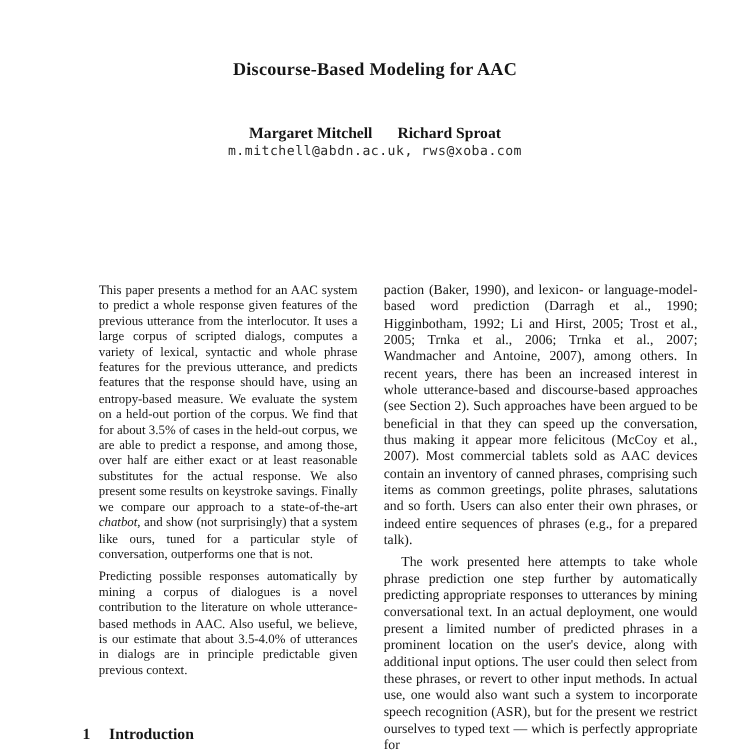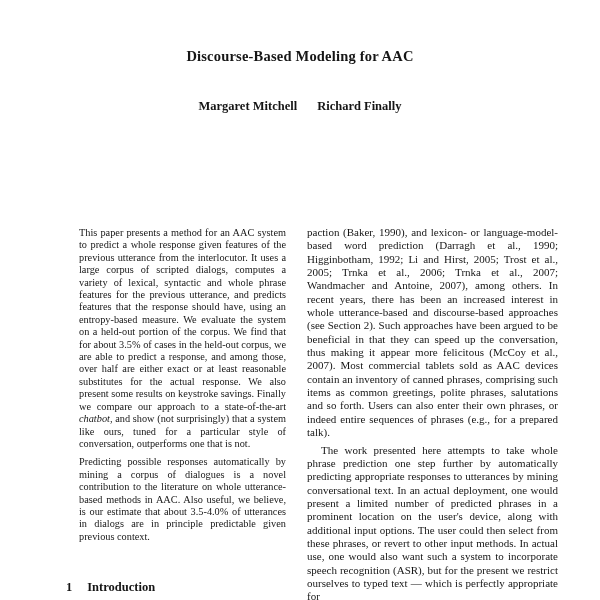--- a/index.html
+++ b/index.html
@@ -94,22 +94,23 @@
 </style>
 </head>
 <body>
 
 <div class="page">
 
   <header class="paper-header">
     <h1 class="paper-title">Discourse-Based Modeling for AAC</h1>
     <div class="author-row">
       <span>Margaret Mitchell</span>
-      <span>Richard Finally</span>
+      <span>Richard Sproat</span>
     </div>
+    <div class="emails">m.mitchell@abdn.ac.uk, rws@xoba.com</div>
   </header>
 
   <section class="col-left">
     <p class="abstract-p"><span>This paper presents a method for an AAC system to predict a whole response given features of the previous utterance from the interlocutor. It uses a large corpus of scripted dialogs, computes a variety of lexical, syntactic and whole phrase features for the previous utterance, and predicts features that the response should have, using an entropy-based measure. We evaluate the system on a held-out portion of the corpus. We find that for about 3.5% of cases in the held-out corpus, we are able to predict a response, and among those, over half are either exact or at least reasonable substitutes for the actual response. We also present some results on keystroke savings. Finally we compare our approach to a state-of-the-art </span><em>chatbot</em><span>, and show (not surprisingly) that a system like ours, tuned for a particular style of conversation, outperforms one that is not.</span></p>
     <p class="abstract-p">Predicting possible responses automatically by mining a corpus of dialogues is a novel contribution to the literature on whole utterance-based methods in AAC. Also useful, we believe, is our estimate that about 3.5-4.0% of utterances in dialogs are in principle predictable given previous context.</p>
   </section>
 
   <div class="section-heading">
     <span class="sec-num">1</span><span class="sec-title">Introduction</span>
   </div>

